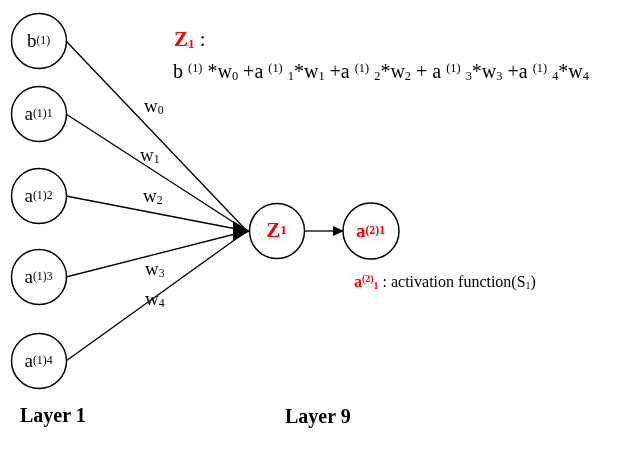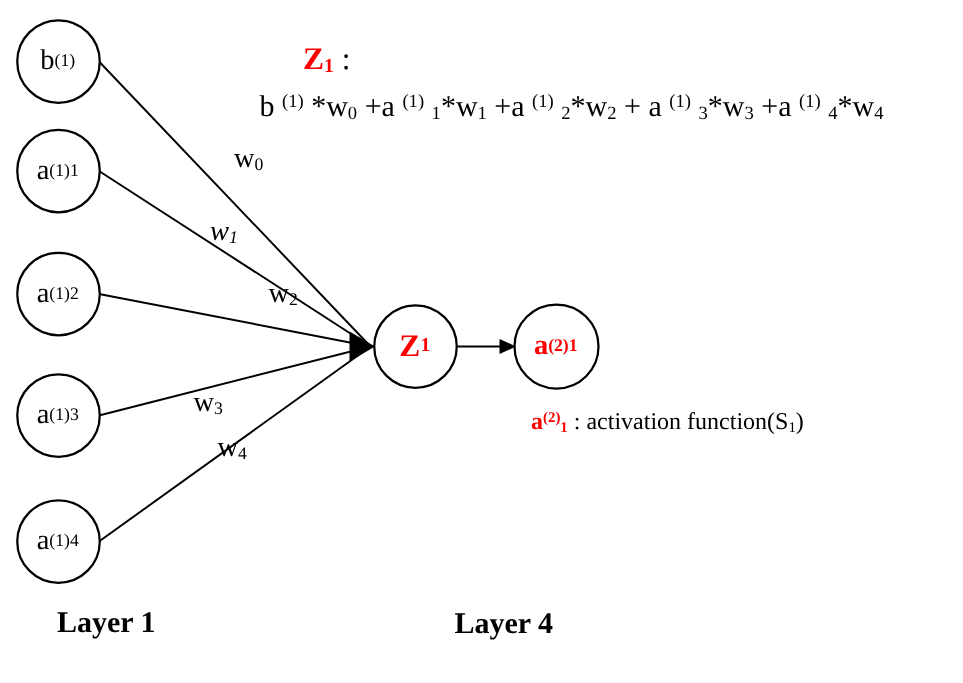--- a/index.html
+++ b/index.html
@@ -37,40 +37,38 @@
   .wlabel {
     position: absolute;
     font-size: 19px;
     white-space: nowrap;
   }
   .eq-title {
     position: absolute;
     left: 174px; top: 27px;
     font-size: 21px;
     white-space: nowrap;
-    margin-left: 28px;
   }
   .eq-body {
     position: absolute;
     left: 173px; top: 60px;
     font-size: 20px;
     white-space: nowrap;
   }
   .activation-note {
     position: absolute;
     left: 354px; top: 273px;
     font-size: 16px;
     white-space: nowrap;
   }
   .layer-label {
     position: absolute;
     font-size: 20px;
     font-weight: bold;
     white-space: nowrap;
-    margin-left: 18px;
   }
 
   
   .s-n    { }
   .s-sup  { font-size: 62%; vertical-align: 0.48em; }
   .s-sub  { font-size: 62%; vertical-align: -0.18em; }
   .s-rn   { color: var(--accent-red); font-weight: bold; }
   .s-rsup { font-size: 62%; vertical-align: 0.48em; color: var(--accent-red); font-weight: bold; }
   .s-rsub { font-size: 62%; vertical-align: -0.18em; color: var(--accent-red); font-weight: bold; }
 </style>
@@ -129,27 +127,27 @@
   <div class="node-label big" style="left:249px; top:203px;">
       <span class="s-rn">Z</span>
       <span class="s-rsub">1</span>
     </div>
   <div class="node-label" style="left:343px; top:203px;">
       <span class="s-rn">a</span>
       <span class="s-rsup">(2)</span>
       <span class="s-rsub">1</span>
     </div>
 
-  <span class="wlabel" style="left:156px; top:95px;"><span class="s-n">w</span><span class="s-sub">0</span></span>
-  <span class="wlabel" style="left:140px; top:144px;font-style:italic;"><span class="s-n">w</span><span class="s-sub">1</span></span>
-  <span class="wlabel" style="left:143px; top:185px;margin-left:36px;"><span class="s-n">w</span><span class="s-sub">2</span></span>
-  <span class="wlabel" style="left:129px; top:258px;"><span class="s-n">w</span><span class="s-sub">3</span></span>
+  <span class="wlabel" style="left:144px; top:95px;"><span class="s-n">w</span><span class="s-sub">0</span></span>
+  <span class="wlabel" style="left:140px; top:144px;"><span class="s-n">w</span><span class="s-sub">1</span></span>
+  <span class="wlabel" style="left:143px; top:185px;"><span class="s-n">w</span><span class="s-sub">2</span></span>
+  <span class="wlabel" style="left:145px; top:258px;"><span class="s-n">w</span><span class="s-sub">3</span></span>
   <span class="wlabel" style="left:145px; top:288px;"><span class="s-n">w</span><span class="s-sub">4</span></span>
 
   <div class="eq-title"><span class="s-rn">Z</span><span class="s-rsub">1</span><span class="s-n"> :</span></div>
   <div class="eq-body"><span class="s-n">b </span><span class="s-sup">(1)</span><span class="s-n"> *w</span><span class="s-sub">0</span><span class="s-n"> +a </span><span class="s-sup">(1)</span><span class="s-n"> </span><span class="s-sub">1</span><span class="s-n">*w</span><span class="s-sub">1</span><span class="s-n"> +a </span><span class="s-sup">(1)</span><span class="s-n"> </span><span class="s-sub">2</span><span class="s-n">*w</span><span class="s-sub">2</span><span class="s-n"> + a </span><span class="s-sup">(1)</span><span class="s-n"> </span><span class="s-sub">3</span><span class="s-n">*w</span><span class="s-sub">3</span><span class="s-n"> +a </span><span class="s-sup">(1)</span><span class="s-n"> </span><span class="s-sub">4</span><span class="s-n">*w</span><span class="s-sub">4</span></div>
 
   <div class="activation-note"><span class="s-rn">a</span><span class="s-rsup">(2)</span><span class="s-rsub">1</span><span class="s-n"> : activation function(S</span><span class="s-sub">1</span><span class="s-n">)</span></div>
 
   <div class="layer-label" style="left:20px; top:404px;">Layer 1</div>
-  <div class="layer-label" style="left:285px; top:405px;">Layer 4</div>
+  <div class="layer-label" style="left:285px; top:405px;">Layer 9</div>
 
 </div>
 
 </body></html>

